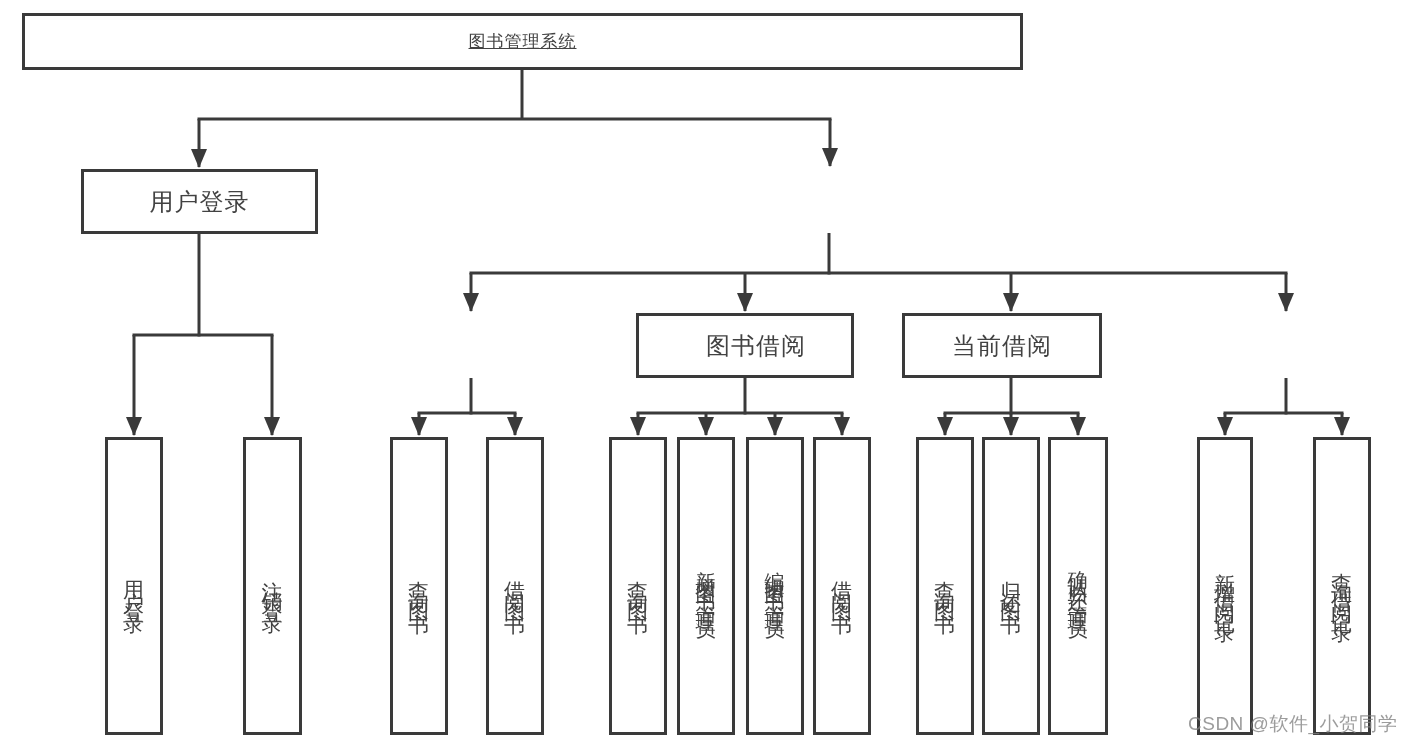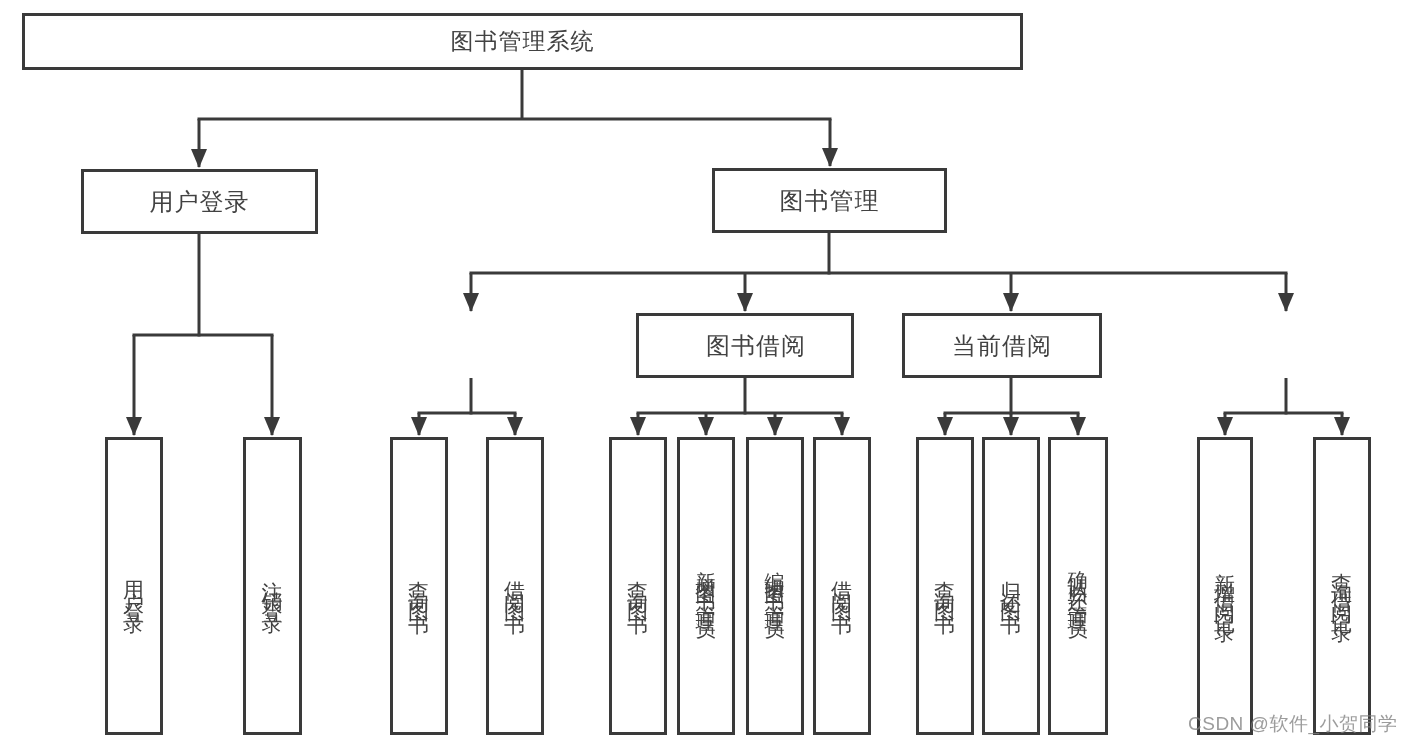--- a/index.html
+++ b/index.html
@@ -25,21 +25,22 @@
     align-items: center;
     justify-content: center;
     color: #424242;
   }
   .hnode {
     font-size: 24px;
     letter-spacing: 1px;
     white-space: nowrap;
   }
   .root {
-    font-size: 23px;
+    font-size: 17px;
+    text-decoration: underline;
   }
   .leaf {
     top: 437px;
     height: 298px;
     width: 58px;
   }
   .vtext {
     writing-mode: vertical-rl;
     text-orientation: mixed;
     font-size: 21px;
@@ -127,23 +128,20 @@
     <line x1="1342" y1="413" x2="1342" y2="435" marker-end="url(#ah)"></line>
   </svg>
 
   <div class="node hnode root" style="left:22px; top:13px; width:1001px; height:57px;">
     <span>图书管理系统</span>
   </div>
 
   <div class="node hnode" style="left:81px; top:169px; width:237px; height:65px;">
     <span>用户登录</span>
   </div>
-  <div class="node hnode" style="left:712px; top:168px; width:235px; height:65px;">
-    <span>图书管理</span>
-  </div>
 
   <div class="node hnode" style="left:636px; top:313px; width:218px; height:65px;padding-left:22px;">
     <span>图书借阅</span>
   </div>
   <div class="node hnode" style="left:902px; top:313px; width:200px; height:65px;">
     <span>当前借阅</span>
   </div>
 
   <div class="node leaf" style="left:105px;">
     <span class="vtext">用户登录</span>

